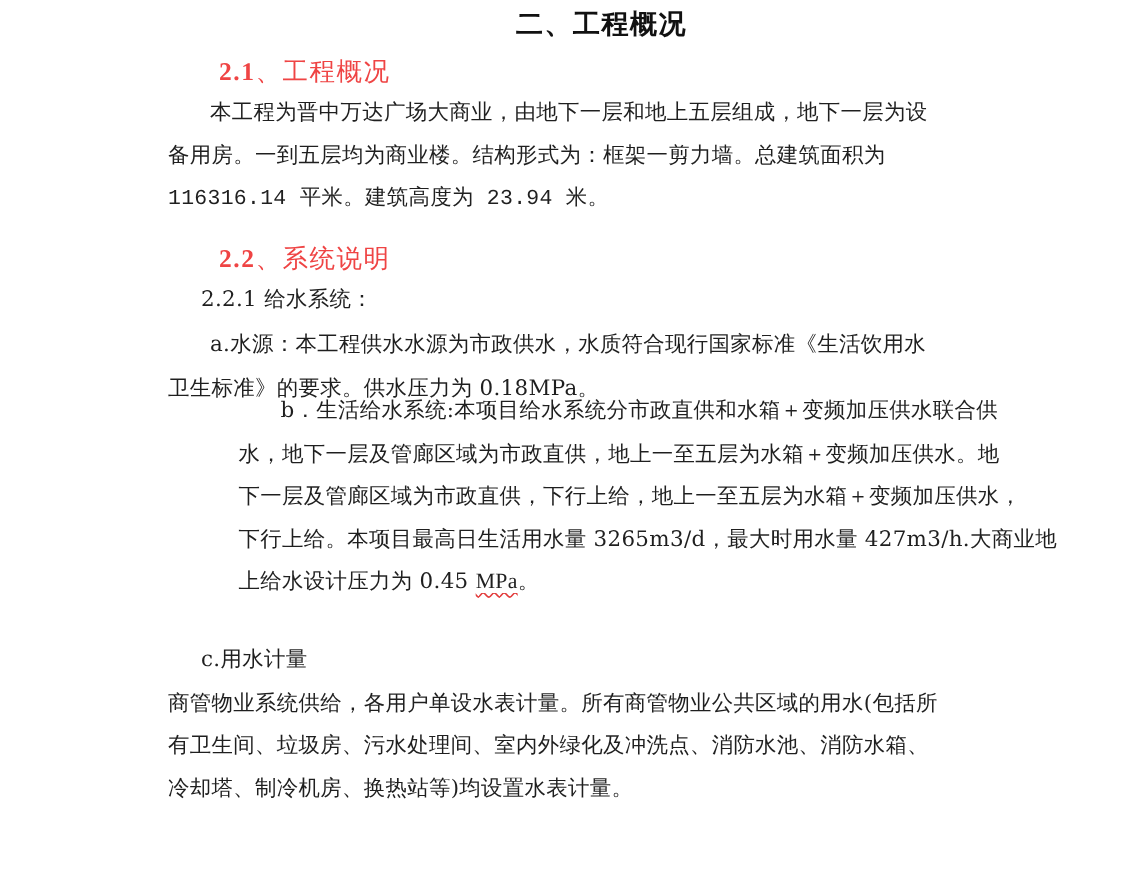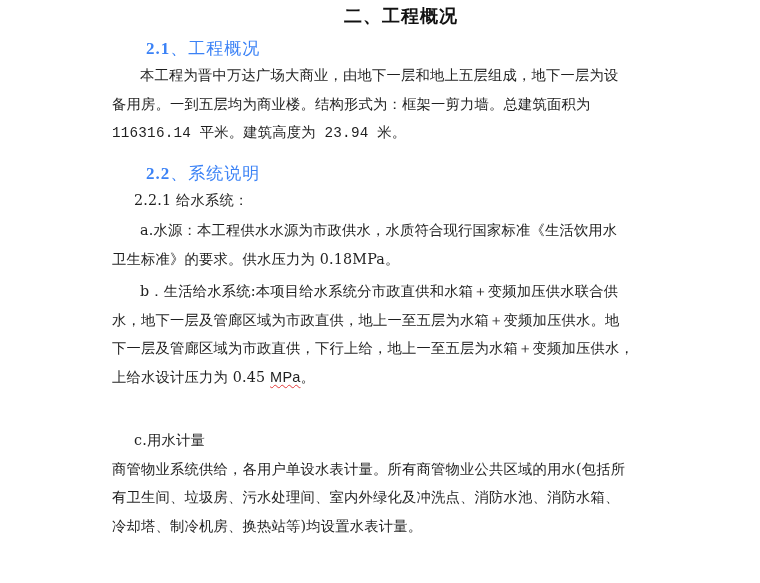--- a/index.html
+++ b/index.html
@@ -35,21 +35,21 @@
       box-sizing: border-box;
       line-height: 26px;
       color: #111;
       font-family: Liberation Serif, serif;
     }
     .h2 {
       position: absolute;
       left: 146px;
       font-size: 17px;
       line-height: 24px;
-      color: #3b82f6;
+      color: #ef4444;
       letter-spacing: 1px;
     }
     .h2 .num {
       font-family: "Liberation Serif", serif;
       font-weight: bold;
       font-size: 17px;
     }
     .para {
       position: absolute;
       left: 112px;
@@ -62,21 +62,21 @@
       letter-spacing: 0.2px;
     }
     .para .line {
       display: block;
       white-space: nowrap;
       height: 28.6px;
     }
     .indent { padding-left: 28px; }
     .indent-small { padding-left: 22px; }
     .latin {
-      font-family: Liberation Sans, sans-serif;
+      font-family: Liberation Serif, serif;
       font-size: 14.5px;
     }
     .squiggle {
       text-decoration: underline wavy #e23b3b;
       text-decoration-thickness: 1px;
       text-underline-offset: 2px;
     }
   </style>
 </head>
 <body>
@@ -101,24 +101,25 @@
 
   <div class="para" style="top:186px;">
     <span class="line indent-small">2.2.1 给水系统：</span>
   </div>
 
   <div class="para" style="top:216px;">
     <span class="line indent">a.水源：本工程供水水源为市政供水，水质符合现行国家标准《生活饮用水</span>
     <span class="line">卫生标准》的要求。供水压力为 0.18MPa。</span>
   </div>
 
-  <div class="para" style="top:277px;">
+  <div class="para" style="top:260px;margin-left:47px;">
     <span class="line indent">b．生活给水系统:本项目给水系统分市政直供和水箱＋变频加压供水联合供</span>
     <span class="line">水，地下一层及管廊区域为市政直供，地上一至五层为水箱＋变频加压供水。地</span>
     <span class="line">下一层及管廊区域为市政直供，下行上给，地上一至五层为水箱＋变频加压供水，</span>
+    <span class="line">下行上给。本项目最高日生活用水量 3265m3/d，最大时用水量 427m3/h.大商业地</span>
     <span class="line"><span>上给水设计压力为 0.45 </span><span class="latin squiggle">MPa</span><span>。</span></span>
   </div>
 
   <div class="para" style="top:426px;">
     <span class="line indent-small">c.用水计量</span>
     <span class="line">商管物业系统供给，各用户单设水表计量。所有商管物业公共区域的用水(包括所</span>
     <span class="line">有卫生间、垃圾房、污水处理间、室内外绿化及冲洗点、消防水池、消防水箱、</span>
     <span class="line">冷却塔、制冷机房、换热站等)均设置水表计量。</span>
   </div>
 

